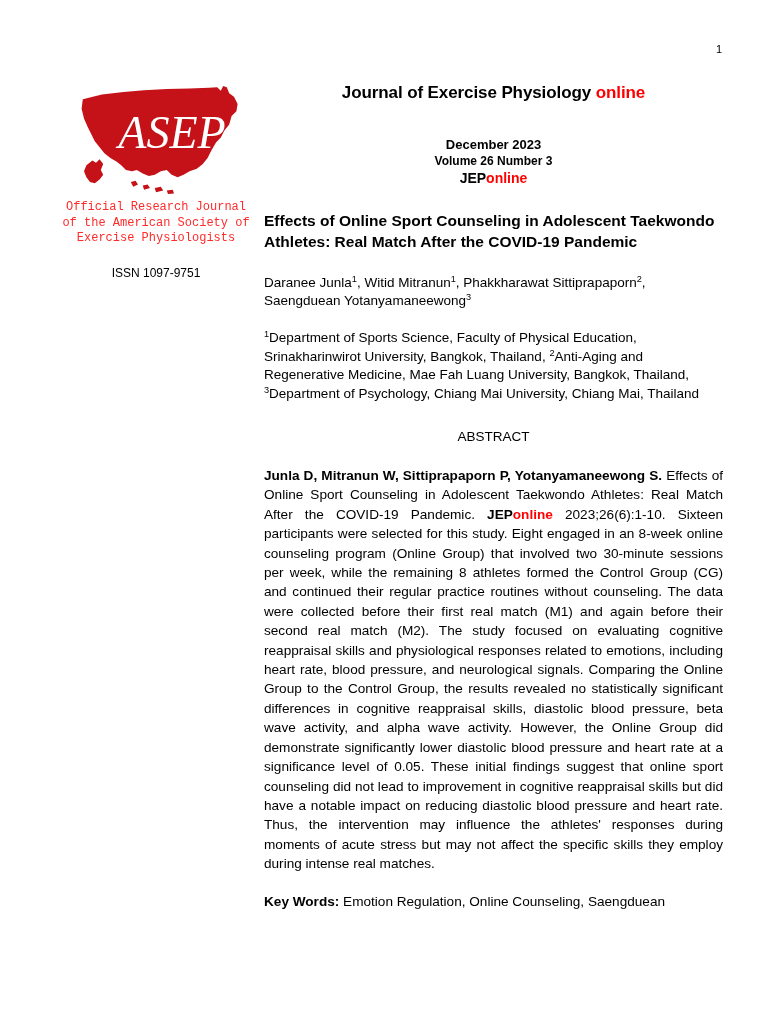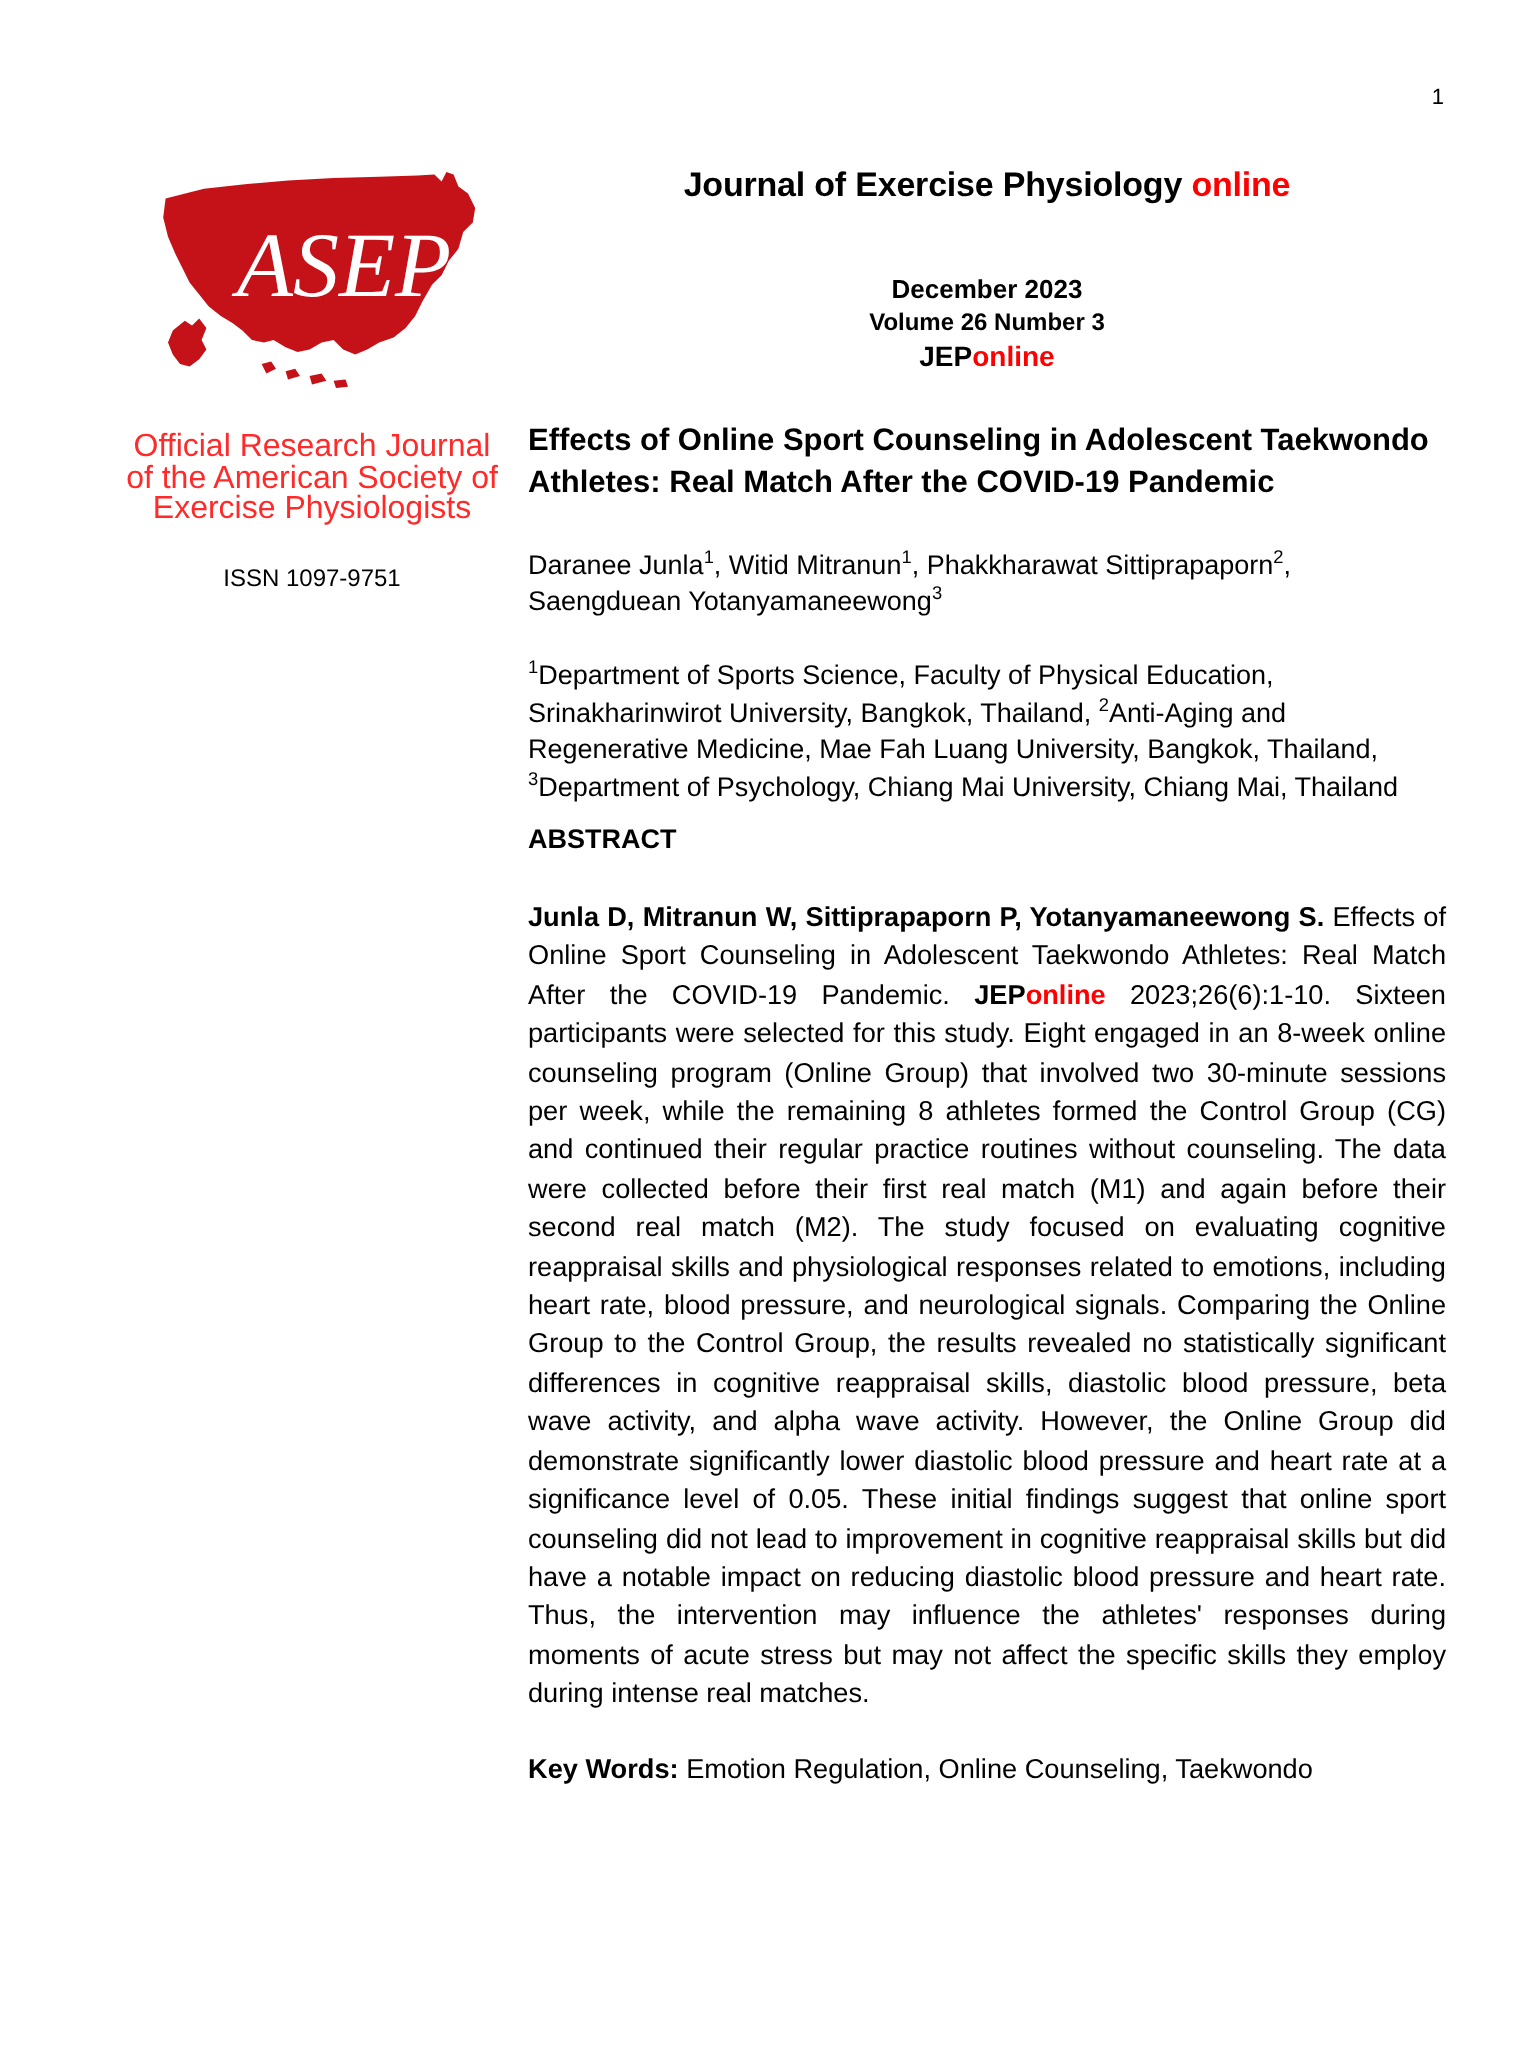--- a/index.html
+++ b/index.html
@@ -61,25 +61,25 @@
     font-family: "Liberation Serif", serif;
     font-style: italic;
     font-weight: 400;
     font-size: 46px;
     line-height: 1;
     color: #ffffff;
     letter-spacing: 0px;
     pointer-events: none;
   }
   .logo-caption {
-    margin-top: 16px;
     color: #FF2A2A;
-    font-size: 16px;
+    font-size: 12px;
     line-height: 15.5px;
     font-weight: 400;
+    font-family: Liberation Mono, monospace;
   }
   .issn {
     margin-top: 18px;
     color: #000000;
     font-size: 12px;
     line-height: 16px;
   }
 
   
   .content {
@@ -142,24 +142,24 @@
   }
 
   .affiliations {
     margin-top: 19px;
     font-size: 13.5px;
     line-height: 18.5px;
     text-align: left;
   }
 
   .abstract-heading {
-    margin-top: 8px;
-    text-align: left;
+    margin-top: 25px;
+    text-align: center;
     font-size: 13.5px;
-    font-weight: bold;
+    font-weight: normal;
     line-height: 18px;
   }
 
   .abstract-body {
     margin-top: 20px;
     font-size: 13.6px;
     line-height: 19.4px;
     text-align: justify;
     text-justify: inter-word;
   }
@@ -231,16 +231,16 @@
 
     <div class="authors"><span>Daranee Junla</span><sup>1</sup><span>, Witid Mitranun</span><sup>1</sup><span>, Phakkharawat Sittiprapaporn</span><sup>2</sup><span>,</span>
       <span>Saengduean Yotanyamaneewong</span><sup>3</sup></div>
 
     <div class="affiliations"><sup>1</sup><span>Department of Sports Science, Faculty of Physical Education, Srinakharinwirot University, Bangkok, Thailand, </span><sup>2</sup><span>Anti-Aging and Regenerative Medicine, Mae Fah Luang University, Bangkok, Thailand, </span><sup>3</sup><span>Department of Psychology, Chiang Mai University, Chiang Mai, Thailand</span></div>
 
     <div class="abstract-heading">ABSTRACT</div>
 
     <div class="abstract-body"><span class="b">Junla D, Mitranun W, Sittiprapaporn P, Yotanyamaneewong S.</span><span> Effects of Online Sport Counseling in Adolescent Taekwondo Athletes: Real Match After the COVID-19 Pandemic. </span><span class="b">JEP</span><span class="red">online</span><span> 2023;26(6):1-10. </span><span>Sixteen participants were selected for this study. Eight engaged in an 8-week online counseling program (Online Group) that involved two 30-minute sessions per week, while the remaining 8 athletes formed the Control Group (CG) and continued their regular practice routines without counseling. The data were collected before their first real match (M1) and again before their second real match (M2). The study focused on evaluating cognitive reappraisal skills and physiological responses related to emotions, including heart rate, blood pressure, and neurological signals. Comparing the Online Group to the Control Group, the results revealed no statistically significant differences in cognitive reappraisal skills, diastolic blood pressure, beta wave activity, and alpha wave activity. However, the Online Group did demonstrate significantly lower diastolic blood pressure and heart rate at a significance level of 0.05. These initial findings suggest that online sport counseling did not lead to improvement in cognitive reappraisal skills but did have a notable impact on reducing diastolic blood pressure and heart rate. Thus, the intervention may influence the athletes' responses during moments of acute stress but may not affect the specific skills they employ during intense real matches.</span></div>
 
-    <div class="keywords"><span class="b">Key Words:</span><span> Emotion Regulation, Online Counseling, Taekwondo</span></div>
+    <div class="keywords"><span class="b">Key Words:</span><span> Emotion Regulation, Online Counseling, Saengduean</span></div>
 
   </div>
 </div>
 
 </body></html>

